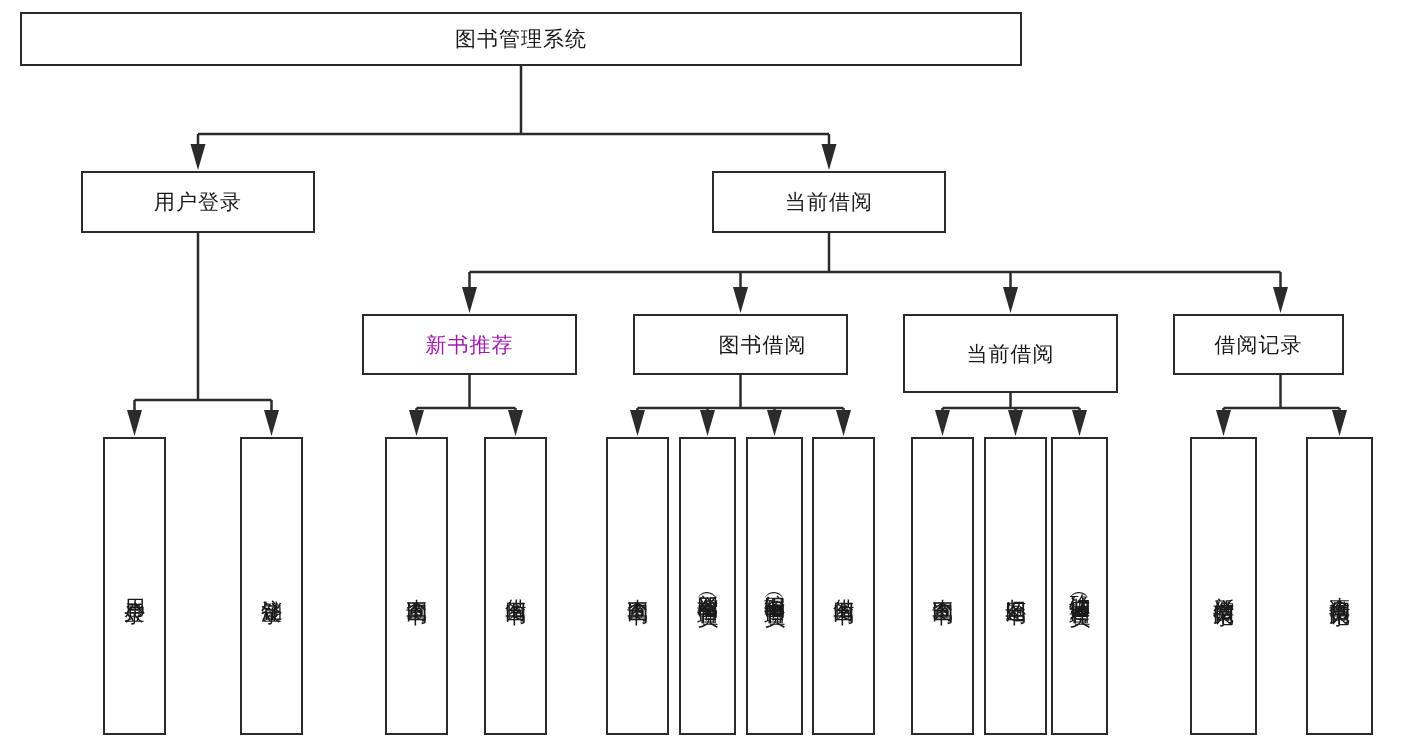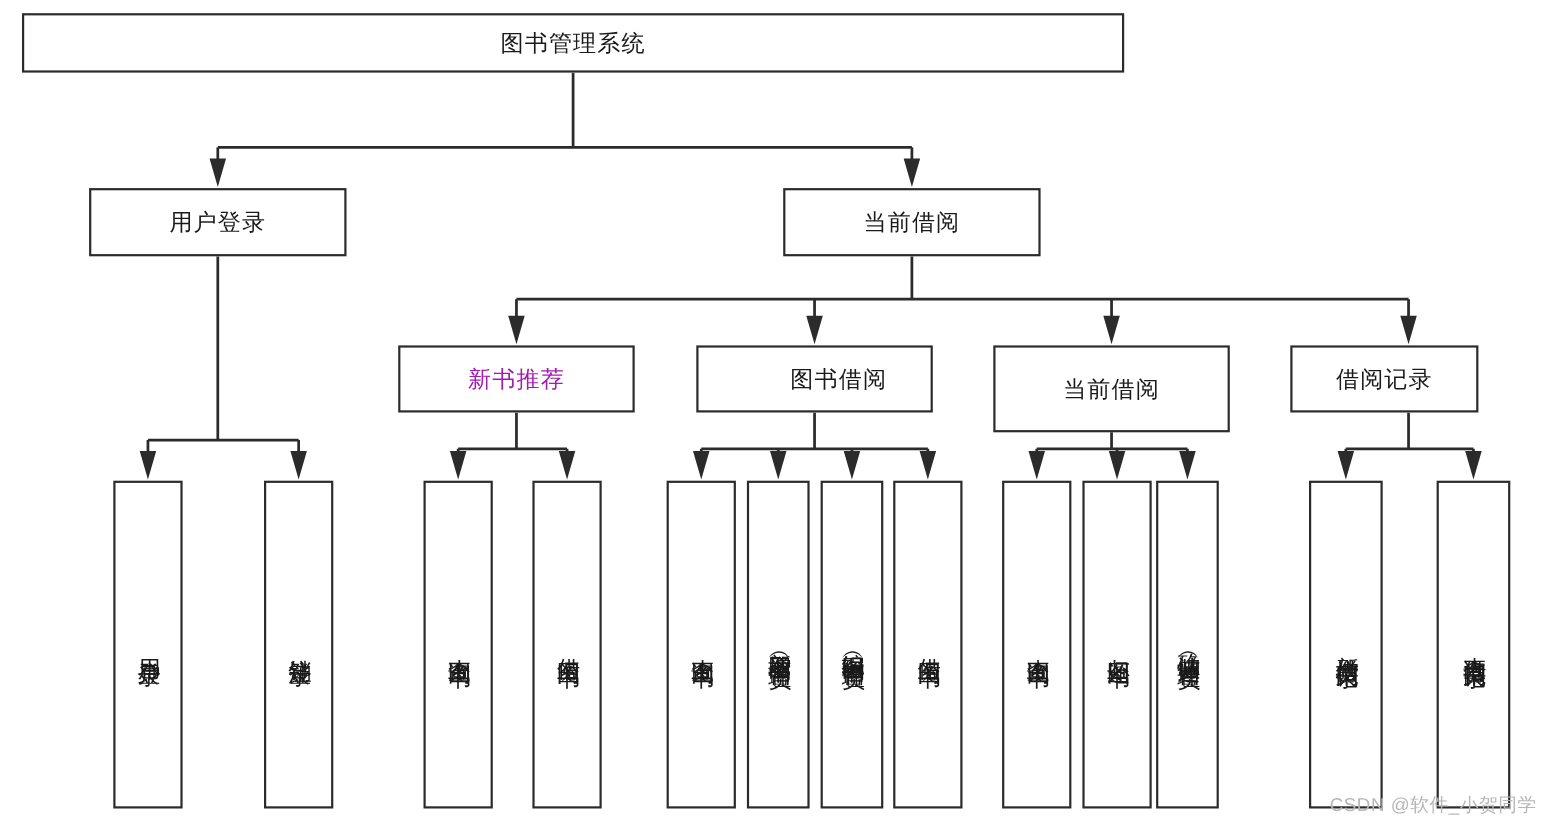--- a/index.html
+++ b/index.html
@@ -192,15 +192,14 @@
         <span class="label">确认归还（管理员）</span>
       </div>
       <div class="node vert" style="left: 1190px; top: 437px; width: 67px; height: 298px; border-color: rgb(43, 43, 43); background: rgb(255, 255, 255); color: rgb(26, 26, 26);">
         <span class="label">新增借阅记录</span>
       </div>
       <div class="node vert" style="left: 1306px; top: 437px; width: 67px; height: 298px; border-color: rgb(43, 43, 43); background: rgb(255, 255, 255); color: rgb(26, 26, 26);">
         <span class="label">查询借阅记录</span>
       </div>
     </div>
 
-  <div id="watermark">CSDN @软件_小贺同学</div>
 
 </div>
 
 </body></html>

